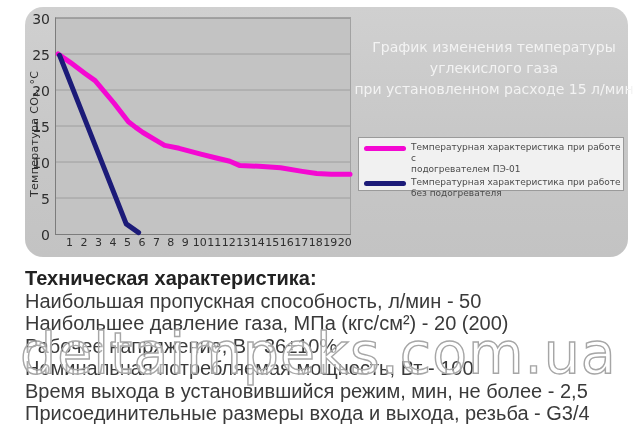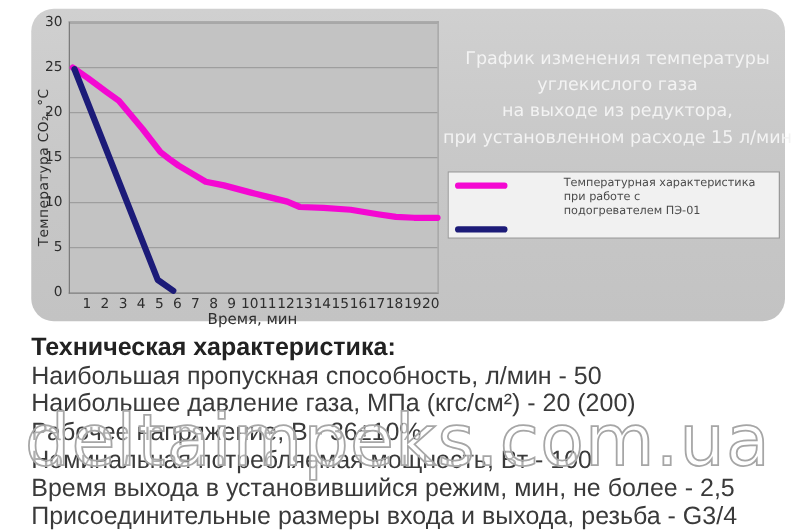--- a/index.html
+++ b/index.html
@@ -22,35 +22,35 @@
   .ylab{
     position:absolute;left:3px;top:28px;height:198px;width:16px;
     writing-mode:vertical-rl;transform:rotate(180deg);
     font-size:11px;color:#2e2e2e;text-align:center;letter-spacing:0.3px;
   }
   .xlab{
     position:absolute;left:30px;top:241px;width:294px;text-align:center;
     font-size:12px;color:#2e2e2e;
   }
   .ytick{
-    position:absolute;width:22px;text-align:right;font-size:11px;color:#2e2e2e;
+    position:absolute;width:22px;text-align:right;font-size:14px;color:#2e2e2e;
   }
   .xtick{
     position:absolute;width:18px;text-align:center;font-size:11px;color:#2e2e2e;
   }
   .title-block{
     position:absolute;left:327px;top:30px;width:284px;text-align:center;
     font-size:14px;line-height:21px;color:#f3f3f3;
   }
   .legend{
     position:absolute;left:333px;top:130px;width:266px;height:54px;
     background:#f1f1f1;border:1px solid #9a9a9a;
     padding:3px 0 0 0;box-sizing:border-box;
   }
-  .legend-item{display:flex;align-items:flex-start;margin:1px 0 2px 0;gap:40px;}
+  .legend-item{display:flex;align-items:flex-start;margin:1px 0 2px 0;}
   .swatch{
     width:42px;height:5px;border-radius:3px;margin:4px 5px 0 5px;flex:none;
   }
   .legend-text{
     font-size:9px;line-height:11px;color:#4b4b4b;
   }
   .legend-text span{display:block;}
   .specs{
     position:absolute;left:25px;top:267px;width:600px;
     font-family:"Liberation Sans",sans-serif;
@@ -111,39 +111,41 @@
       <div class="xtick" style="left: 209.276px; top: 229px;">13</div>
       <div class="xtick" style="left: 223.759px; top: 229px;">14</div>
       <div class="xtick" style="left: 238.241px; top: 229px;">15</div>
       <div class="xtick" style="left: 252.724px; top: 229px;">16</div>
       <div class="xtick" style="left: 267.207px; top: 229px;">17</div>
       <div class="xtick" style="left: 281.69px; top: 229px;">18</div>
       <div class="xtick" style="left: 296.172px; top: 229px;">19</div>
       <div class="xtick" style="left: 310.655px; top: 229px;">20</div>
     </div>
 
-  <div class="xlab">Время, мин</div>
 
   <div class="title-block">
     <div>График изменения температуры</div>
     <div>углекислого газа</div>
-    <div>на выходе из редуктора,</div>
     <div>при установленном расходе 15 л/мин</div>
   </div>
 
   <div class="legend">
     <div class="legend-item">
       <div class="swatch" id="swatch-0" style="background: rgb(244, 8, 210);"></div>
       <div class="legend-text">
         <span>Температурная характеристика при работе с</span>
         <span>подогревателем ПЭ-01</span>
       </div>
     </div>
     <div class="legend-item">
       <div class="swatch" id="swatch-1" style="background: rgb(28, 27, 120);"></div>
+      <div class="legend-text">
+        <span>Температурная характеристика при работе</span>
+        <span>без подогревателя</span>
+      </div>
     </div>
   </div>
 </div>
 
 <div class="specs">
   <div class="head">Техническая характеристика:</div>
   <div>Наибольшая пропускная способность, л/мин - 50</div>
   <div>Наибольшее давление газа, МПа (кгс/см²) - 20 (200)</div>
   <div>Рабочее напряжение, В - 36±10%</div>
   <div>Номинальная потребляемая мощность, Вт - 100</div>

